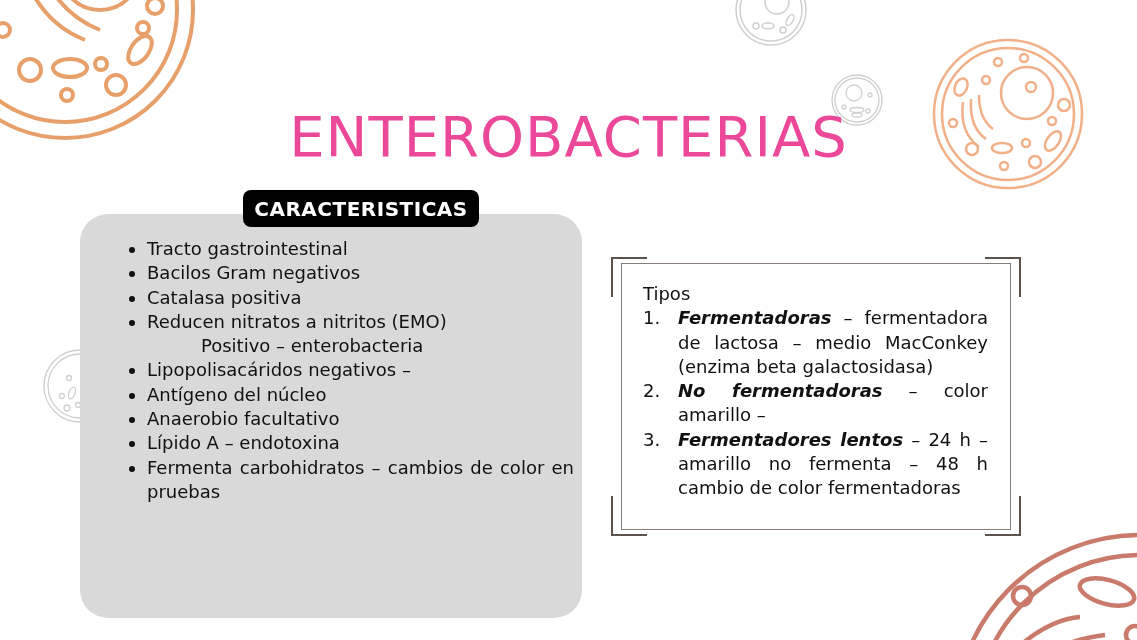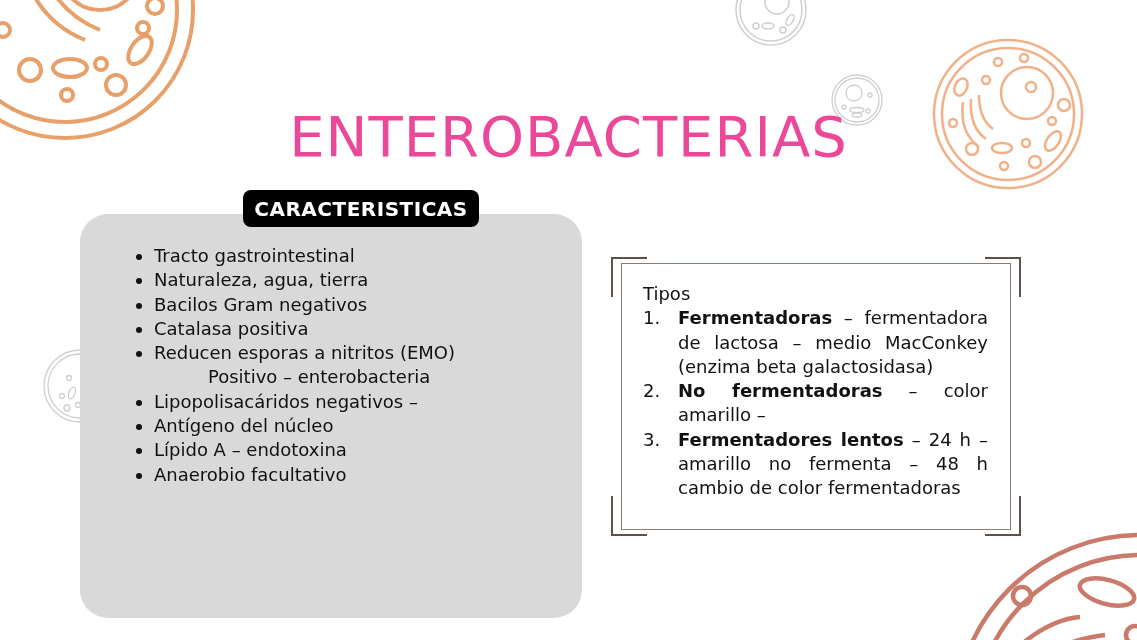--- a/index.html
+++ b/index.html
@@ -22,21 +22,21 @@
       background: #d9d9d9; border-radius: 28px;
     }
     .pill {
       position: absolute; left: 233px; top: 190px; width: 236px; height: 37px;
       background: #000; color: #fff; border-radius: 8px;
       font-family: "DejaVu Sans", sans-serif; font-weight: bold; font-size: 20px;
       display: flex; align-items: center; justify-content: center; letter-spacing: 0.5px; margin-left: 10px;
     }
     .char-list {
       position: absolute; left: 122px; top: 233px; width: 448px;
-      margin: 11px; padding: 0; list-style: none;
+      margin: 4px; padding: 0; list-style: none;
       font-size: 18px; line-height: 24.3px;
     }
     .char-list li { position: relative; padding-left: 21px; }
     .char-list li.bullet::before {
       content: ""; position: absolute; left: 3px; top: 10px;
       width: 6px; height: 6px; border-radius: 50%; background: #111;
     }
     .char-list li.indent { padding-left: 75px; }
     .char-list li.bold { font-weight: normal; }
     .char-list li.justify { text-align: justify; text-align-last: left; }
@@ -53,21 +53,21 @@
     .corner.tr { right: 0; top: 0; border-right-width: 2px; border-top-width: 2px; }
     .corner.bl { left: 0; bottom: 0; border-left-width: 2px; border-bottom-width: 2px; }
     .corner.br { right: 0; bottom: 0; border-right-width: 2px; border-bottom-width: 2px; }
     .tipos {
       position: absolute; left: 643px; top: 282px; width: 345px;
       font-size: 18px; line-height: 24.3px;
     }
     .tipos ol { margin: 0; padding: 0; list-style: none; }
     .tipos li { position: relative; padding-left: 35px; text-align: justify; text-align-last: left; }
     .tipos li .num { position: absolute; left: 0; width: 33px; text-align: right; }
-    .tipos b { font-weight: bold; }
+    .tipos b { font-weight: bold; font-style: italic; }
   </style>
 </head>
 <body>
 
 <svg class="deco" style="left:-60px;top:-80px" width="260" height="220" viewBox="0 0 260 220">
   <g fill="none" stroke="#e8a06a" stroke-width="4">
     <circle cx="125" cy="90" r="128"></circle>
     <circle cx="125" cy="90" r="112"></circle>
     <circle cx="160" cy="50" r="40"></circle>
     <path d="M 80 40 Q 95 100 145 120"></path>
@@ -158,29 +158,29 @@
   </g>
 </svg>
 
 <div class="title">ENTEROBACTERIAS</div>
 
 <div class="gray-panel"></div>
 <div class="pill">CARACTERISTICAS</div>
 
 <ul class="char-list">
   <li class="bullet">Tracto gastrointestinal</li>
-  <li class="bullet">Naturaleza, agua, tierra</li>
   <li class="bullet bold">Bacilos Gram negativos</li>
   <li class="bullet bold">Catalasa positiva</li>
-  <li class="bullet">Reducen esporas a nitritos (EMO)</li>
+  <li class="bullet">Reducen nitratos a nitritos (EMO)</li>
   <li class="indent">Positivo – enterobacteria</li>
   <li class="bullet">Lipopolisacáridos negativos –</li>
   <li class="bullet">Antígeno del núcleo</li>
+  <li class="bullet bold">Anaerobio facultativo</li>
   <li class="bullet">Lípido A – endotoxina</li>
-  <li class="bullet bold">Anaerobio facultativo</li>
+  <li class="bullet justify">Fermenta carbohidratos – cambios de color en pruebas</li>
 </ul>
 
 <div class="frame">
   <div class="inner"></div>
   <div class="corner tl"></div>
   <div class="corner tr"></div>
   <div class="corner bl"></div>
   <div class="corner br"></div>
 </div>
 

